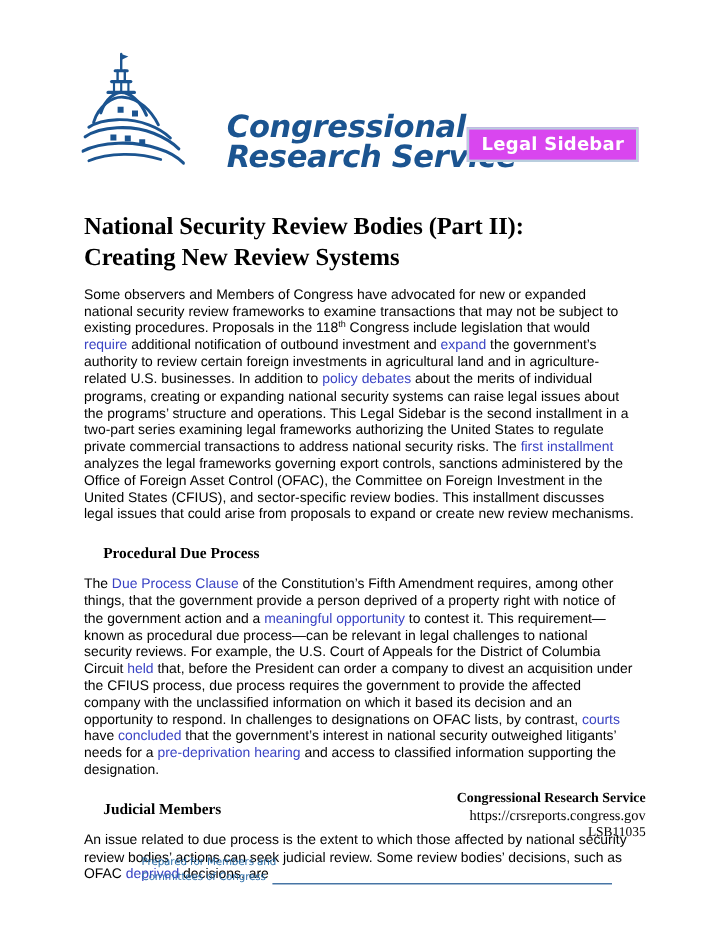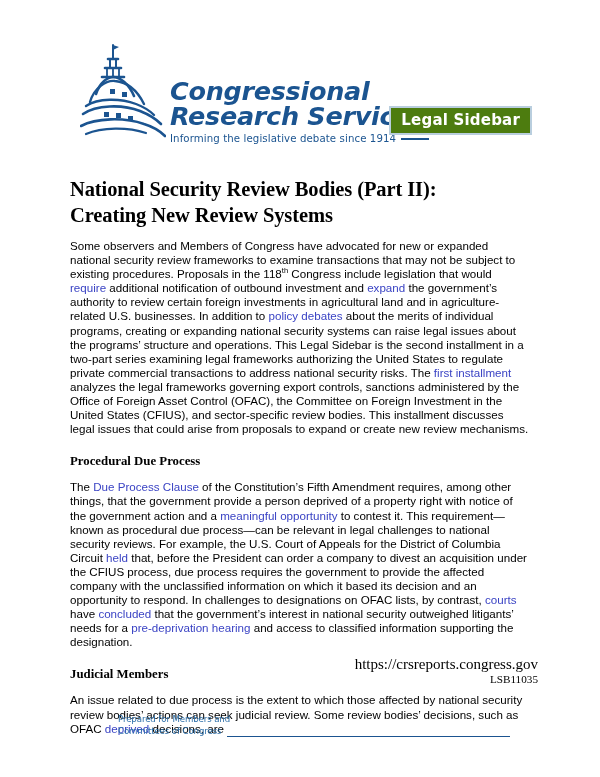--- a/index.html
+++ b/index.html
@@ -27,24 +27,25 @@
   
   .masthead {
     position: absolute;
     left: 68px;
     top: 42px;
     width: 464px;
     height: 112px;
   }
   .logo-block {
     position: absolute;
-    left: 12px;
+    left: 0;
     top: 0;
     display: flex;
     align-items: flex-end;
+    gap: 31px;
   }
   .dome {
     width: 86px;
     height: 104px;
     flex: 0 0 auto;
   }
   .wordmark {
     margin-left: 4px;
     margin-bottom: 2px;
   }
@@ -75,21 +76,21 @@
     width: 28px;
     height: 2px;
     background: #1b5490;
     margin-left: 5px;
   }
 
   .badge {
     position: absolute;
     right: 0;
     top: 64px;
-    background: #4d7c0f;
+    background: #d946ef;
     border: 2px solid #b9cede;
     color: #ffffff;
     font-family: "DejaVu Sans", sans-serif;
     font-weight: bold;
     font-size: 15px;
     letter-spacing: 0.2px;
     padding: 3px 10px 4px 10px;
     white-space: nowrap;
   }
 
@@ -123,21 +124,21 @@
     line-height: 14.1px;
     margin: 11px 0 0 0;
     text-align: left;
   }
 
   h2.section-heading {
     font-family: "Liberation Serif", serif;
     font-weight: bold;
     font-size: 12.8px;
     line-height: 16px;
-    margin: 17px 0 0 0;
+    margin: 17px 0 0 16px;
   }
 
   a.doclink, .doclink {
     color: #3a43c4;
     text-decoration: none;
   }
 
   sup {
     font-size: 7.5px;
     vertical-align: super;
@@ -152,21 +153,21 @@
     width: 300px;
     text-align: right;
     font-family: "Liberation Serif", serif;
   }
   .footer-org {
     font-weight: bold;
     font-size: 11.6px;
     line-height: 15px;
   }
   .footer-url {
-    font-size: 15px;
+    font-size: 12px;
     line-height: 15px;
     font-family: Liberation Serif, serif;
   }
   .footer-id {
     font-size: 11.2px;
     line-height: 15px;
   }
 
   
   .footer-left {
@@ -237,24 +238,20 @@
           <path d="M48 74 l5 0 l0 5 l-5 0 Z" fill="#1b5490" stroke="none"></path>
 
           <path d="M1 84 C16 76, 44 75, 64 82 C74 85, 81 90, 85 94" stroke-width="2.6"></path>
           <path d="M6 92 C22 85, 48 85, 66 91" stroke-width="2.2"></path>
         </g>
       </svg>
 
       <div class="wordmark">
         <div class="wordmark-line">Congressional</div>
         <div class="wordmark-line">Research Service</div>
-        <div class="tagline-row">
-          <span class="tagline">Informing the legislative debate since 1914</span>
-          <span class="tagline-rule"></span>
-        </div>
       </div>
     </div>
 
     <div class="badge">Legal Sidebar</div>
   </div>
 
   <div class="content">
 
     <h1 class="doc-title">
       <span>National Security Review Bodies (Part II):</span><br>
@@ -267,20 +264,21 @@
     <h2 class="section-heading">Procedural Due Process</h2>
 
     <p class="body-text"><span>The </span><a class="doclink" href="#">Due Process Clause</a><span> of the Constitution’s Fifth Amendment requires, among other things, that the government provide a person deprived of a property right with notice of the government action and a </span><a class="doclink" href="#">meaningful opportunity</a><span> to contest it. This requirement—known as procedural due process—can be relevant in legal challenges to national security reviews. For example, the U.S. Court of Appeals for the District of Columbia Circuit </span><a class="doclink" href="#">held</a><span> that, before the President can order a company to divest an acquisition under the CFIUS process, due process requires the government to provide the affected company with the unclassified information on which it based its decision and an opportunity to respond. In challenges to designations on OFAC lists, by contrast, </span><a class="doclink" href="#">courts</a><span> have </span><a class="doclink" href="#">concluded</a><span> that the government’s interest in national security outweighed litigants’ needs for a </span><a class="doclink" href="#">pre-deprivation hearing</a><span> and access to classified information supporting the designation.</span></p>
 
     <h2 class="section-heading">Judicial Members</h2>
 
     <p class="body-text"><span>An issue related to due process is the extent to which those affected by national security review bodies’ actions can seek judicial review. Some review bodies’ decisions, such as OFAC </span><a class="doclink" href="#">deprived</a><span> decisions, are</span></p>
   </div>
 
   <div class="footer-right">
+    <div class="footer-org">Congressional Research Service</div>
     <div class="footer-url">https://crsreports.congress.gov</div>
     <div class="footer-id">LSB11035</div>
   </div>
 
   <div class="footer-left">
     <div class="fl-sub">Prepared for Members and</div>
     <div class="fl-lastrow">
       <span class="fl-sub">Committees of Congress</span>
       <span class="fl-rule"></span>
     </div>

